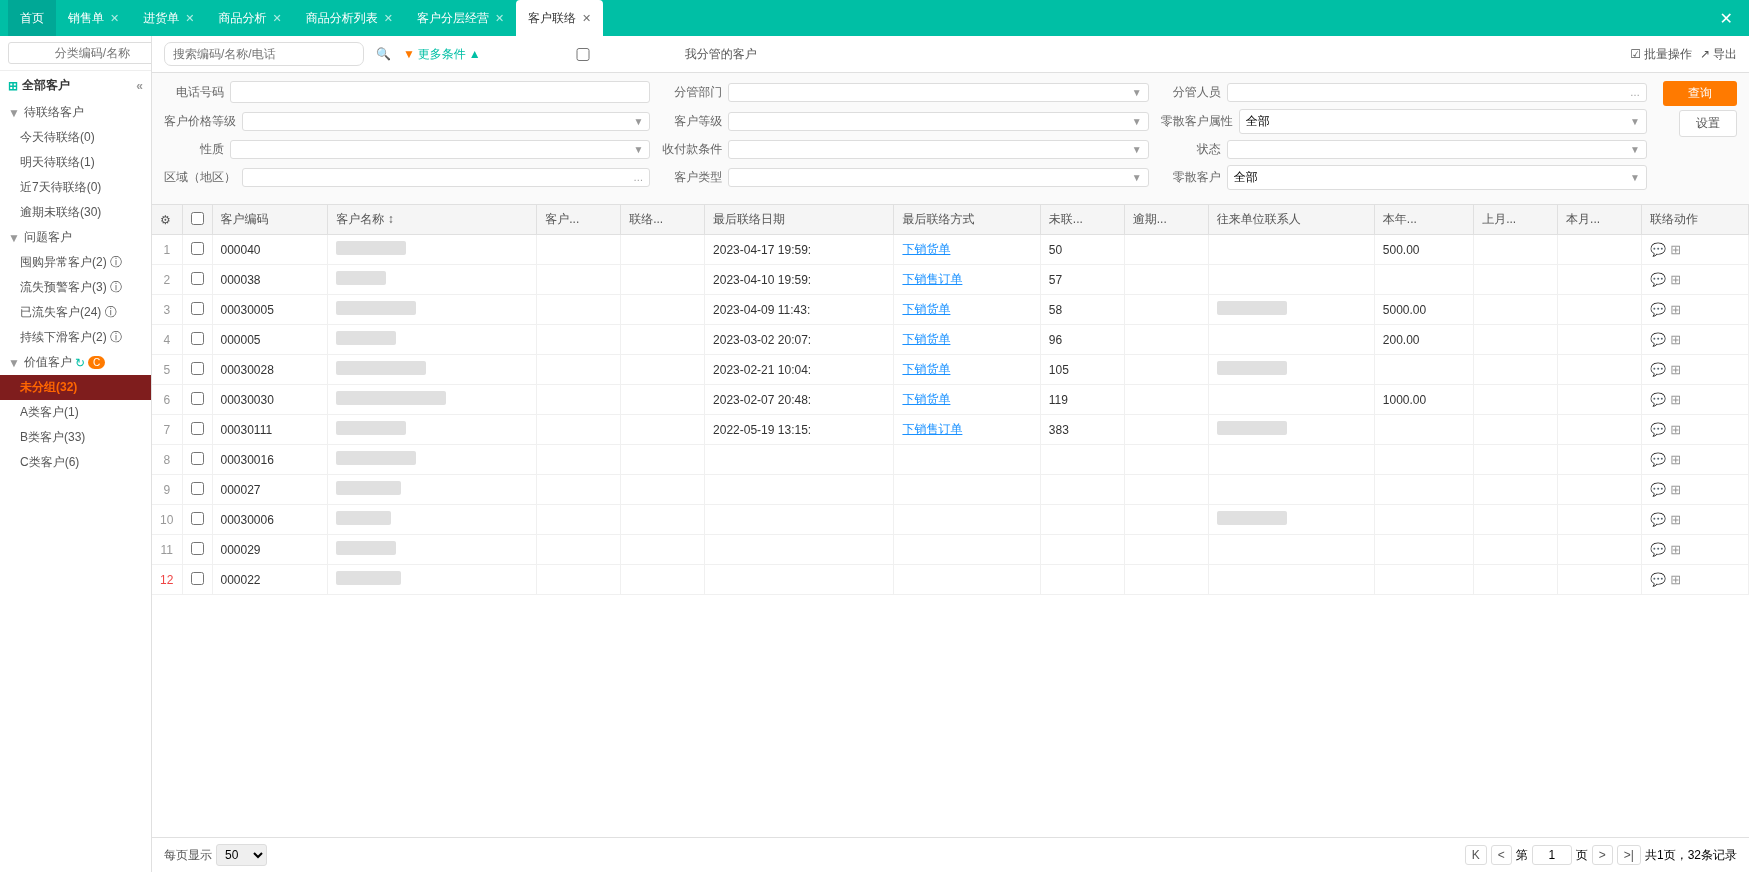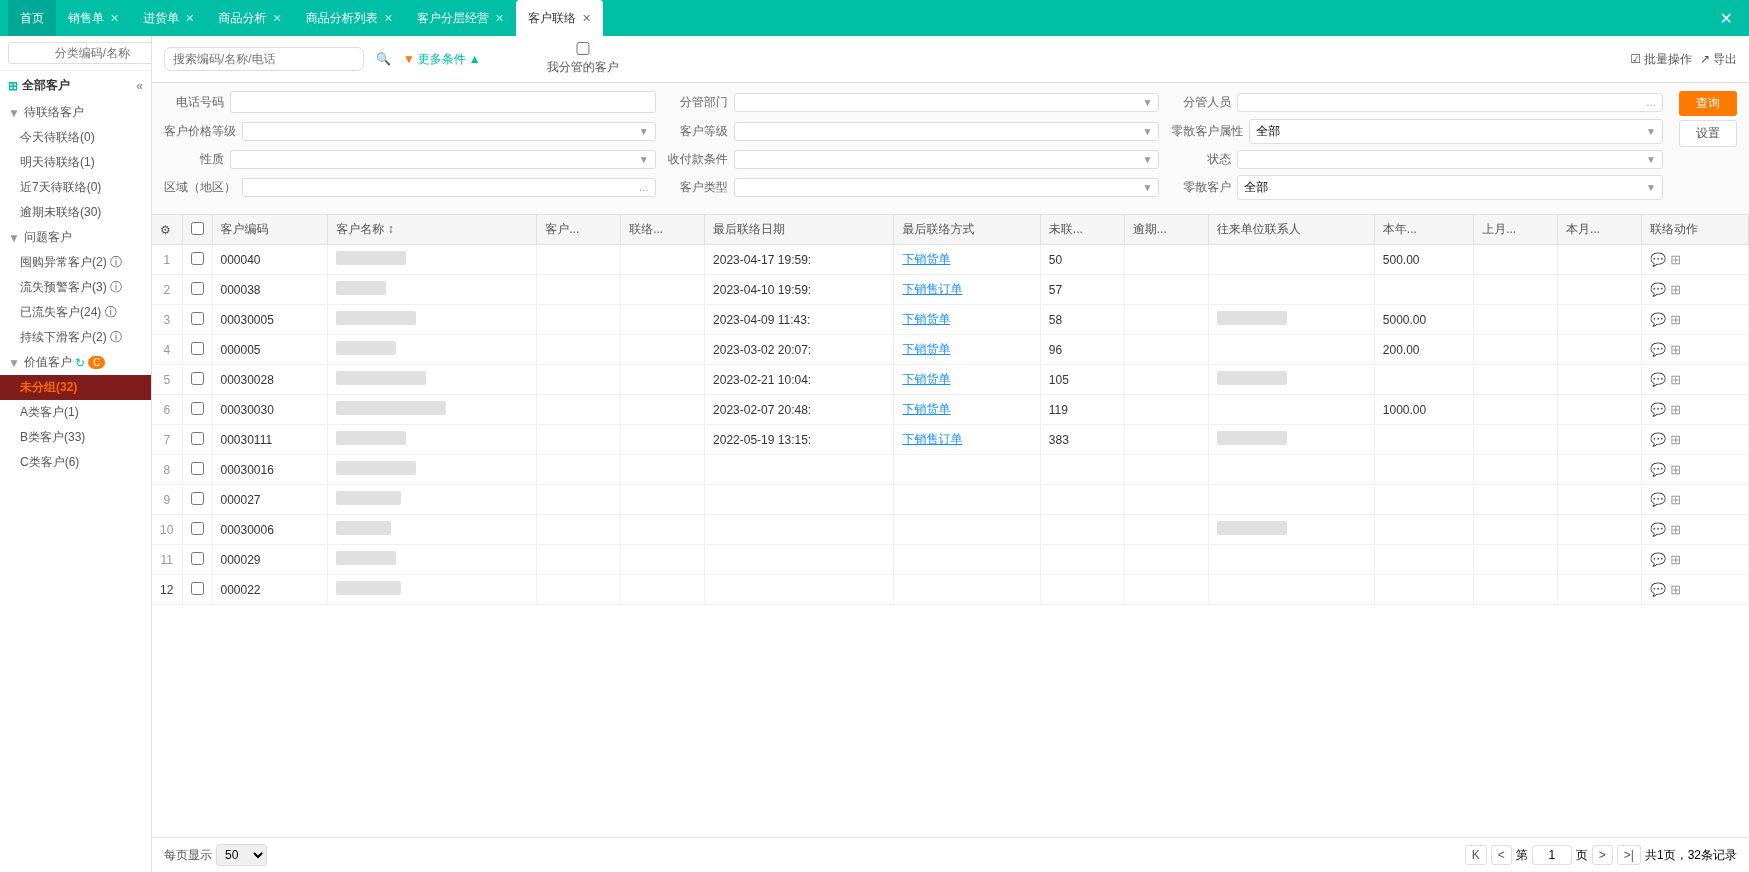--- a/index.html
+++ b/index.html
@@ -128,24 +128,23 @@
       display: flex;
       align-items: center;
       color: #00bfa5;
       cursor: pointer;
       font-size: 12px;
       gap: 3px;
     }
     .checkbox-label {
       display: flex;
       align-items: center;
-      gap: 4px;
+      gap: 12px;
       color: #555;
       cursor: pointer;
-      flex-direction: column;
     }
     .right-actions { margin-left: auto; display: flex; gap: 8px; }
     .action-btn {
       display: flex;
       align-items: center;
       gap: 3px;
       color: #555;
       cursor: pointer;
       font-size: 12px;
     }
@@ -213,20 +212,21 @@
       font-size: 12px;
     }
     .btn-default {
       background: white;
       color: #555;
       border: 1px solid #ddd;
       border-radius: 3px;
       padding: 4px 16px;
       cursor: pointer;
       font-size: 12px;
+      margin-left: 16px;
     }
 
     
     .table-container {
       flex: 1;
       overflow-x: auto;
       overflow-y: auto;
       background: white;
     }
     table {
@@ -791,21 +791,21 @@
               <td></td>
               <td></td>
               <td>
                 <div class="action-icons">
     <span class="action-icon">💬</span>
     <span class="action-icon">⊞</span>
   </div>
               </td>
             </tr>
             <tr>
-              <td style="text-align: center; color: #404040;">12</td>
+              <td style="text-align: center; color: #ef4444;">12</td>
               <td><input type="checkbox" style=""></td>
               <td>000022</td>
               <td><span class="blurred" style="width: 65px; height: 14px; display: inline-block;"></span></td>
               <td></td>
               <td></td>
               <td></td>
               <td></td>
               <td></td>
               <td></td>
               <td></td>

